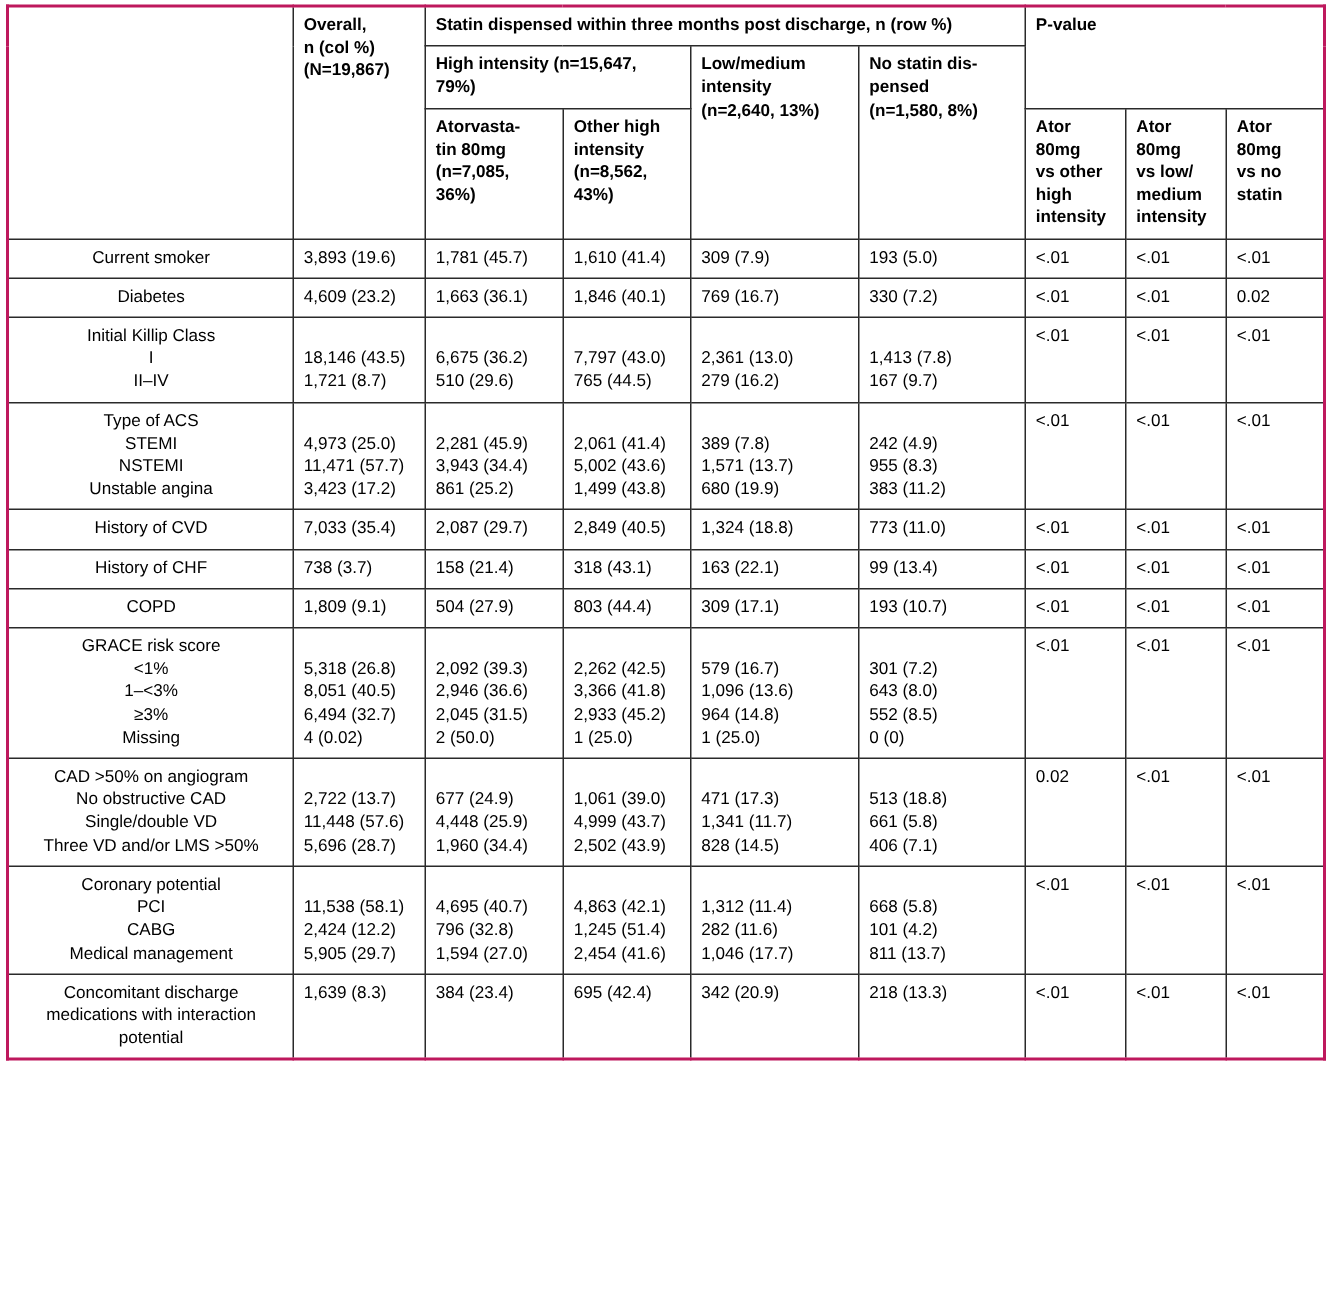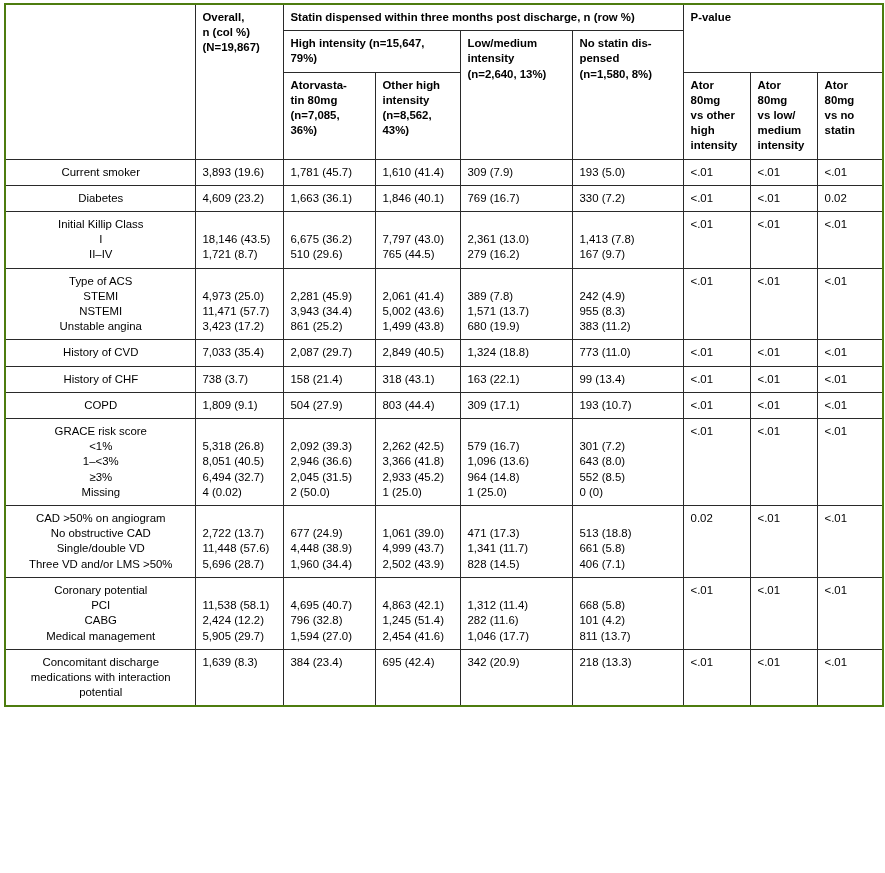--- a/index.html
+++ b/index.html
@@ -15,21 +15,21 @@
     width: 885px;
     height: 873px;
     box-sizing: border-box;
     padding: 3px 3px 3px 4px;
     background: #ffffff;
   }
   table.stat-table {
     border-collapse: collapse;
     table-layout: fixed;
     width: 878px;
-    border: 2px solid #4d7c0f;
+    border: 2px solid #be185d;
     background: #ffffff;
   }
   table.stat-table td {
     border: 1px solid #2a2a2a;
     vertical-align: top;
     padding: 5px 6px 5px 7px;
     font-size: 11.4px;
     line-height: 15.2px;
     overflow: hidden;
     word-wrap: break-word;
@@ -386,21 +386,21 @@
           </td>
           <td class="num">
             <span class="cellline blank">&nbsp;</span>
             <span class="cellline">2,722 (13.7)</span>
             <span class="cellline">11,448 (57.6)</span>
             <span class="cellline">5,696 (28.7)</span>
           </td>
           <td class="num">
             <span class="cellline blank">&nbsp;</span>
             <span class="cellline">677 (24.9)</span>
-            <span class="cellline">4,448 (38.9)</span>
+            <span class="cellline">4,448 (25.9)</span>
             <span class="cellline">1,960 (34.4)</span>
           </td>
           <td class="num">
             <span class="cellline blank">&nbsp;</span>
             <span class="cellline">1,061 (39.0)</span>
             <span class="cellline">4,999 (43.7)</span>
             <span class="cellline">2,502 (43.9)</span>
           </td>
           <td class="num">
             <span class="cellline blank">&nbsp;</span>

